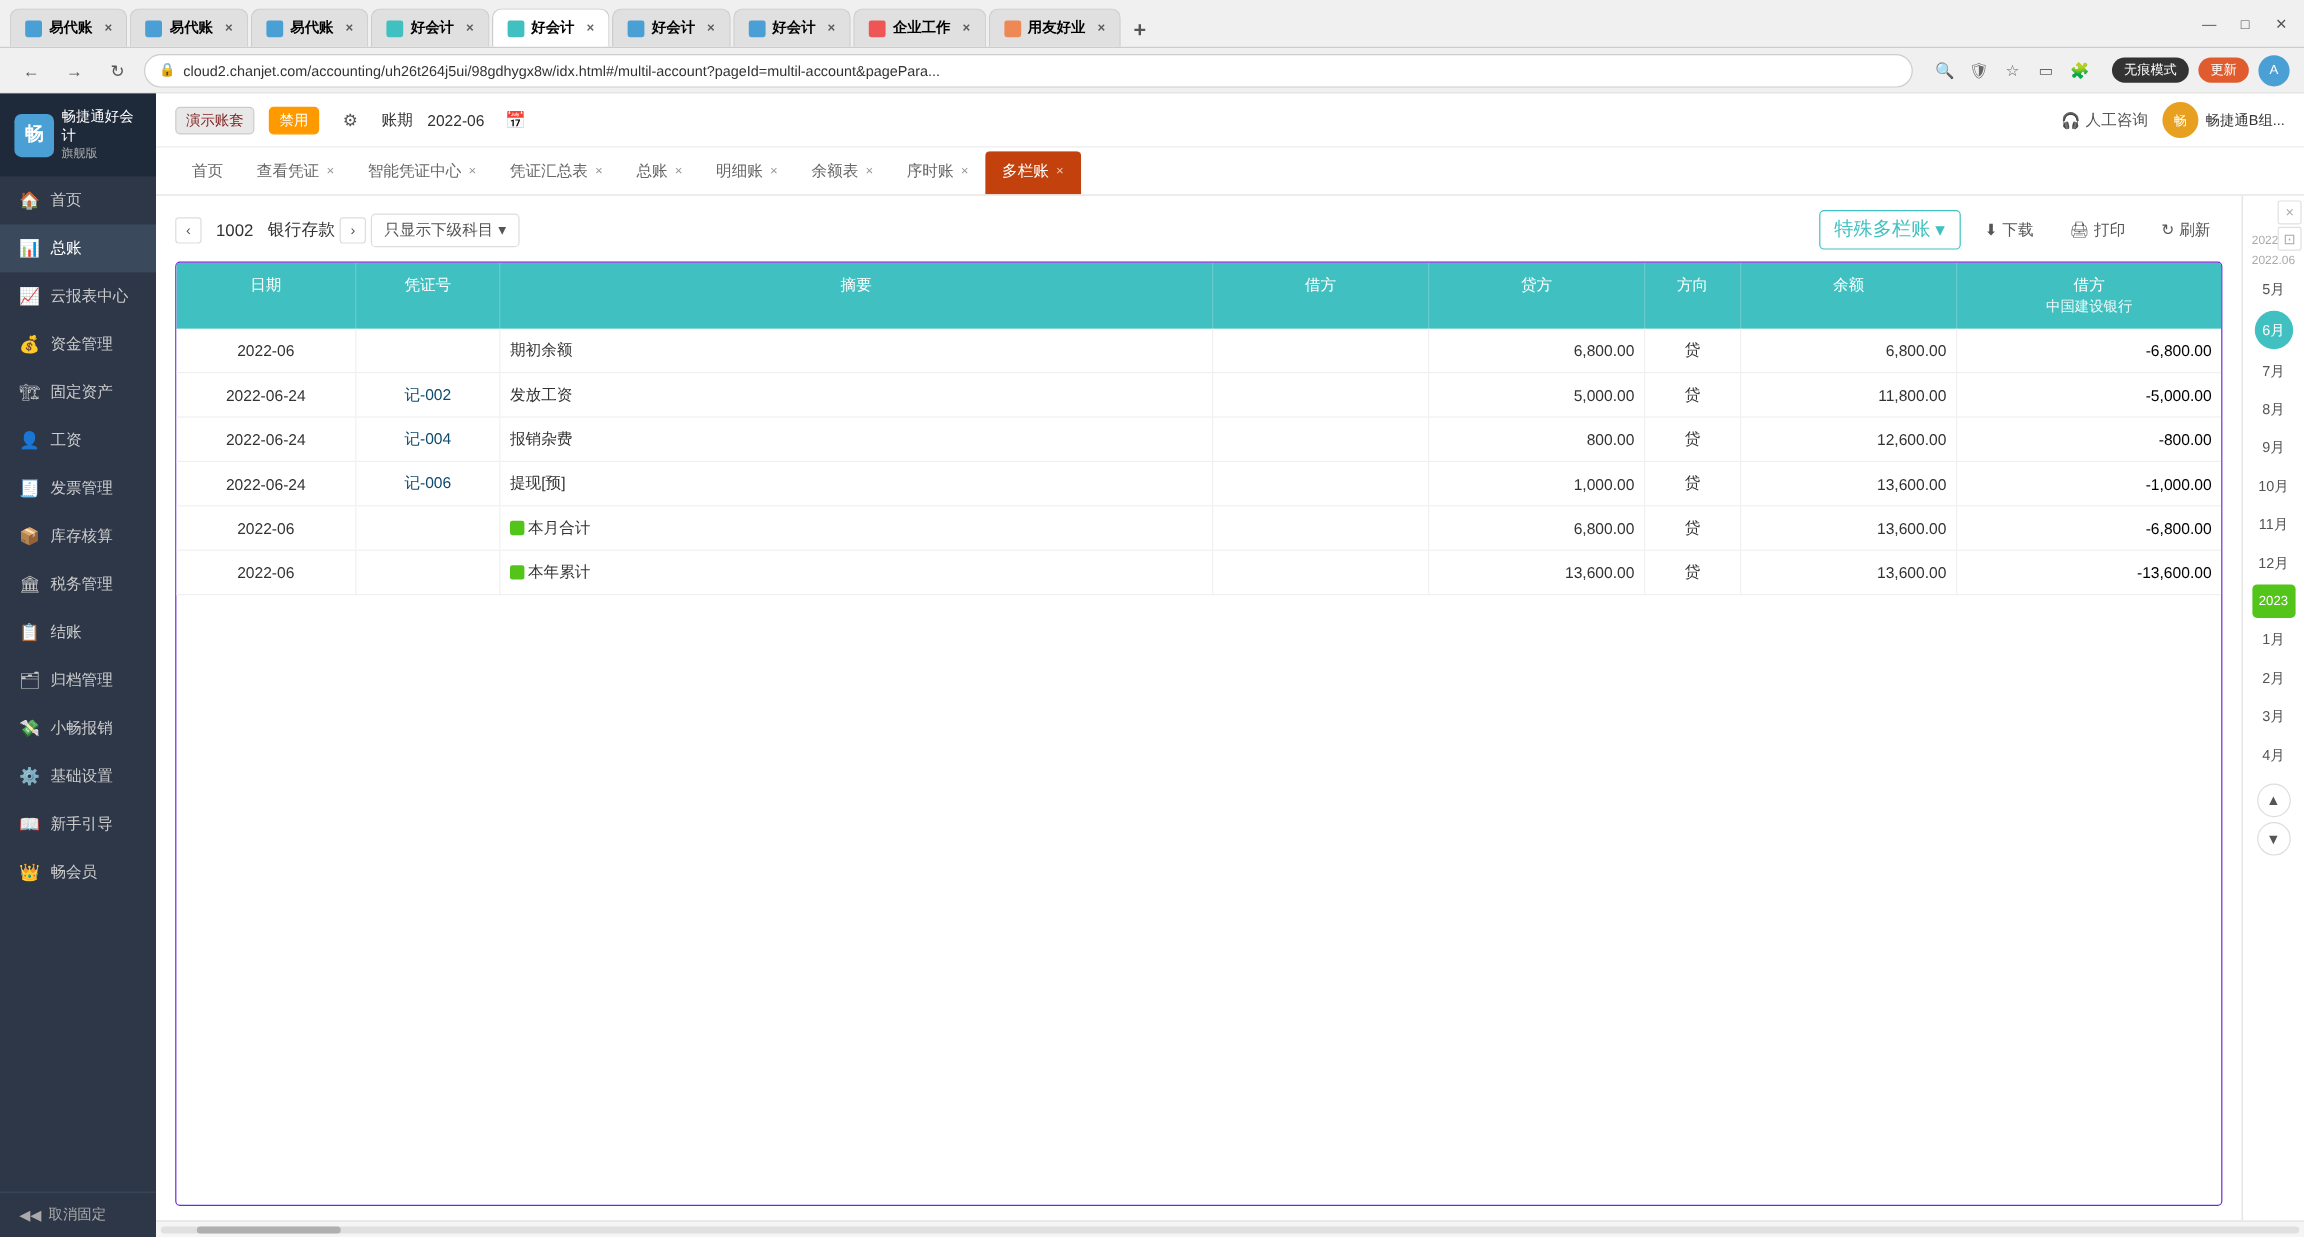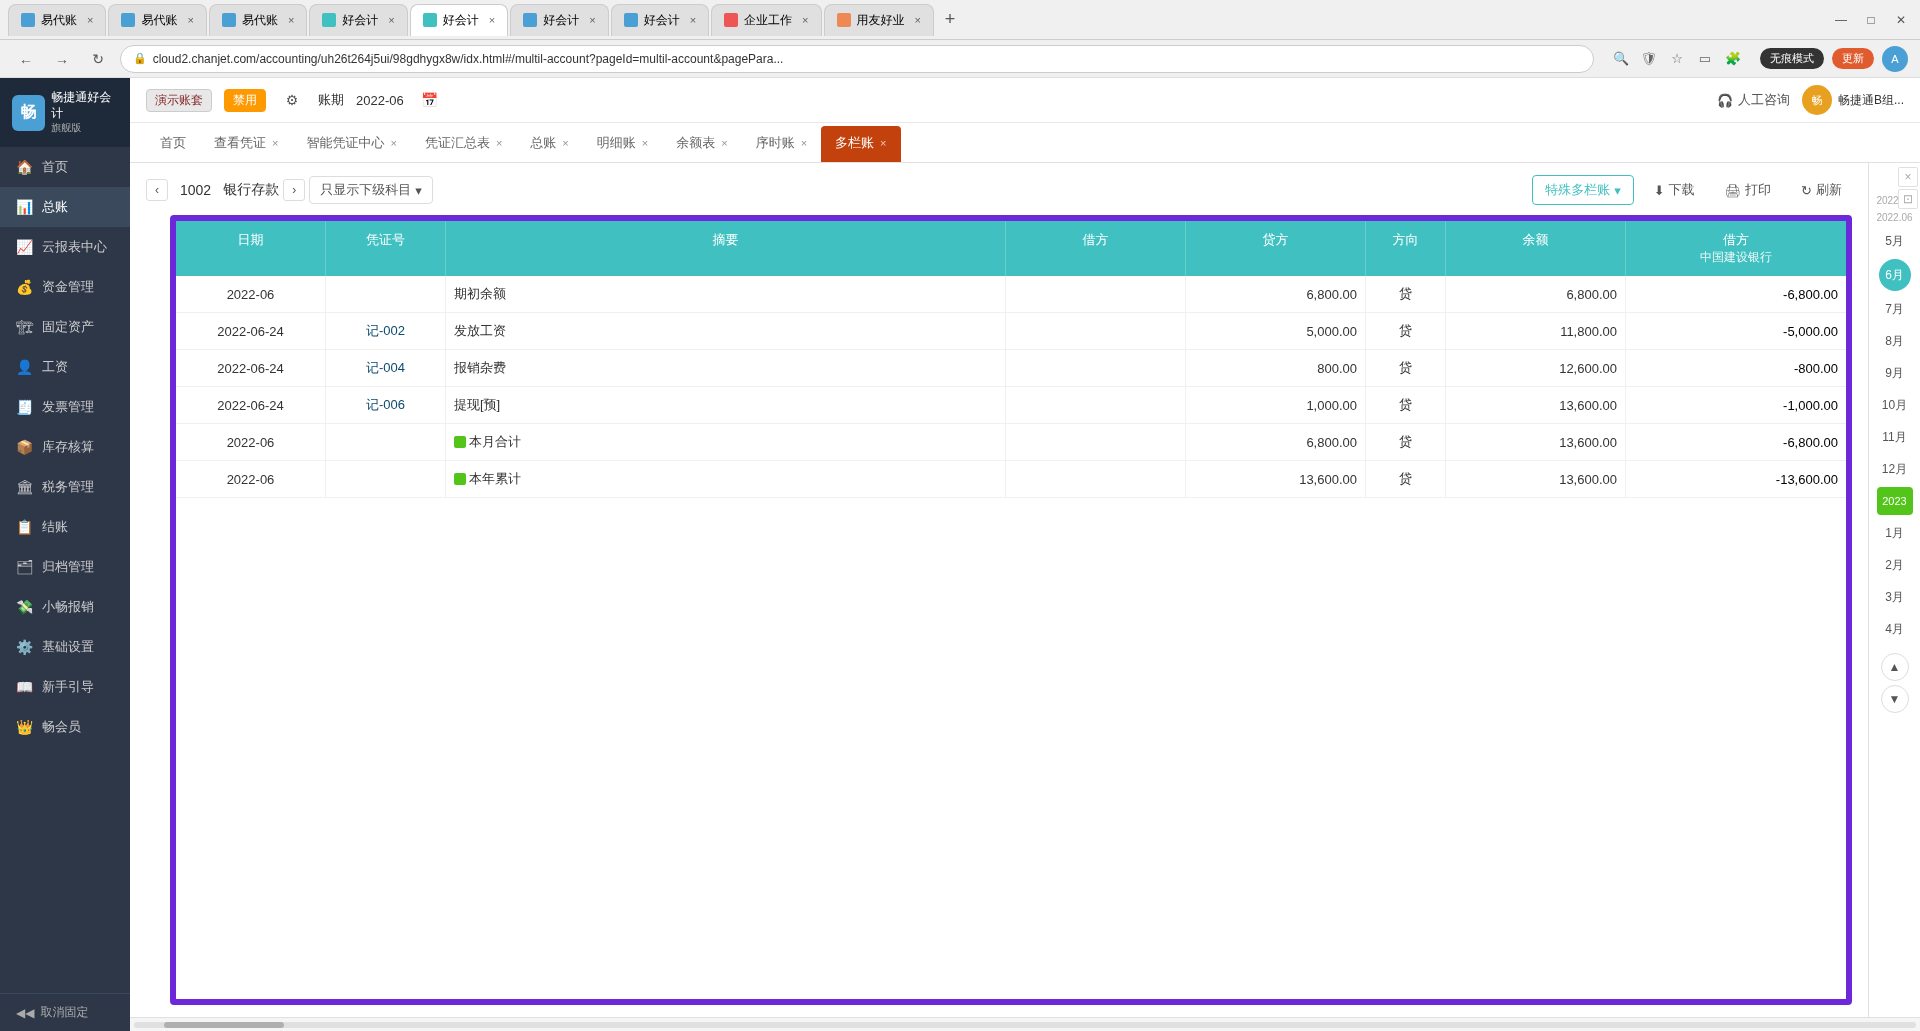--- a/index.html
+++ b/index.html
@@ -1,20 +1,20 @@
 <!DOCTYPE html>
 <html><head>
   <meta charset="utf-8">
   <style>
     * { box-sizing: border-box; margin: 0; padding: 0; }
     body { font-family: 'Microsoft YaHei', Arial, sans-serif; font-size: 13px; background: #f5f5f5; overflow: hidden; height: 1031px; width: 1920px; }
 
     
     .browser-chrome { background: #f0f0f0; height: 40px; display: flex; align-items: center; padding: 0 8px; border-bottom: 1px solid #ccc; }
-    .tab-bar { display: flex; align-items: center; flex: 1; height: 100%; overflow: hidden; }
+    .tab-bar { display: flex; align-items: flex-end; flex: 1; height: 100%; overflow: hidden; font-weight: bold; }
     .tab { display: flex; align-items: center; height: 32px; padding: 0 12px; background: #e0e0e0; border: 1px solid #ccc; border-bottom: none; border-radius: 8px 8px 0 0; margin-right: 2px; font-size: 12px; cursor: pointer; max-width: 160px; white-space: nowrap; overflow: hidden; gap: 6px; }
     .tab.active { background: #fff; z-index: 2; }
     .tab-close { margin-left: 4px; opacity: 0.6; cursor: pointer; font-size: 11px; }
     .tab-add { width: 28px; height: 28px; display: flex; align-items: center; justify-content: center; border-radius: 50%; cursor: pointer; font-size: 18px; color: #555; }
     .browser-controls { display: flex; align-items: center; gap: 8px; margin-left: 8px; }
     .browser-btn { width: 22px; height: 22px; display: flex; align-items: center; justify-content: center; cursor: pointer; color: #555; font-size: 12px; }
 
     
     .address-row { background: #f0f0f0; height: 38px; display: flex; align-items: center; padding: 0 12px; gap: 8px; border-bottom: 1px solid #ddd; }
     .nav-btn { width: 28px; height: 28px; display: flex; align-items: center; justify-content: center; cursor: pointer; color: #555; border-radius: 50%; font-size: 14px; }
@@ -67,25 +67,25 @@
     .content-area { flex: 1; display: flex; flex-direction: column; overflow: hidden; padding: 12px 16px; }
 
     
     .account-bar { display: flex; align-items: center; justify-content: space-between; margin-bottom: 10px; }
     .account-selector { display: flex; align-items: center; gap: 4px; }
     .account-nav-btn { width: 22px; height: 22px; display: flex; align-items: center; justify-content: center; border: 1px solid #ddd; border-radius: 3px; cursor: pointer; color: #555; font-size: 12px; }
     .account-code { font-size: 14px; color: #333; font-weight: 500; padding: 0 8px; }
     .account-name { font-size: 14px; color: #333; }
     .filter-select { display: flex; align-items: center; gap: 4px; border: 1px solid #ddd; border-radius: 4px; padding: 4px 10px; cursor: pointer; color: #555; font-size: 13px; }
     .account-bar-right { display: flex; align-items: center; gap: 10px; }
-    .multi-col-btn { border: 1px solid #40c0c0; color: #40c0c0; border-radius: 4px; padding: 5px 12px; cursor: pointer; display: flex; align-items: center; gap: 4px; font-size: 13px; }
+    .multi-col-btn { border: 1px solid #40c0c0; color: #40c0c0; border-radius: 4px; padding: 5px 12px; cursor: pointer; display: flex; align-items: center; gap: 4px; font-size: 16px; }
     .action-btn { display: flex; align-items: center; gap: 4px; color: #555; font-size: 13px; cursor: pointer; padding: 5px 10px; }
 
     
-    .ledger-table { border: 6px solid #6d28d9; border-radius: 4px; overflow: hidden; flex: 1; margin-left: 24px; }
+    .ledger-table { border: 1px solid #6d28d9; border-radius: 4px; overflow: hidden; flex: 1; }
     .table-header { display: grid; grid-template-columns: 150px 120px 1fr 180px 180px 80px 180px 220px; background: #40c0c0; color: #fff; }
     .th { padding: 10px 8px; text-align: center; font-size: 13px; font-weight: 500; border-right: 1px solid rgba(255,255,255,0.2); }
     .th:last-child { border-right: none; }
     .th-double { display: flex; flex-direction: column; align-items: center; }
     .th-main { font-size: 13px; }
     .th-sub { font-size: 12px; opacity: 0.9; }
     .table-body { background: #fff; }
     .table-row { display: grid; grid-template-columns: 150px 120px 1fr 180px 180px 80px 180px 220px; border-bottom: 1px solid #f0f0f0; }
     .td { padding: 9px 8px; text-align: center; font-size: 13px; color: #333; border-right: 1px solid #f0f0f0; display: flex; align-items: center; justify-content: center; }
     .td.right { justify-content: flex-end; }

